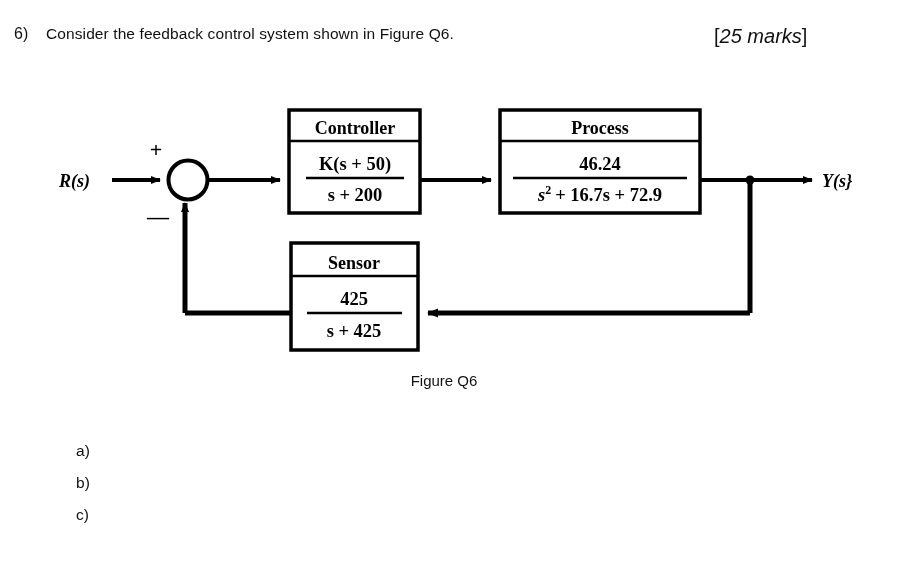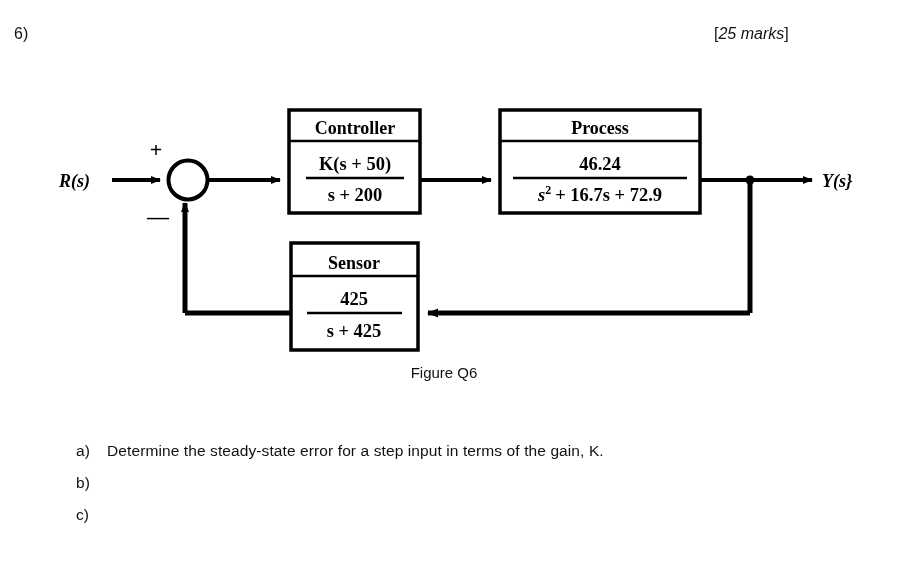--- a/index.html
+++ b/index.html
@@ -29,21 +29,21 @@
     left: 32px;
     top: 0px;
     font-size: 15.5px;
     letter-spacing: 0.1px;
     white-space: nowrap;
   }
   #marks-note {
     position: absolute;
     left: 700px;
     top: 0px;
-    font-size: 16px;
+    font-size: 20px;
     white-space: nowrap;
   }
   #marks-note .em { font-style: italic; }
 
   
   #figure-diagram {
     position: absolute;
     left: 0px;
     top: 90px;
     width: 897px;
@@ -83,21 +83,21 @@
     font-weight: bold;
     font-size: 22px;
     text-anchor: middle;
     fill: #000;
   }
 
   
   #figure-caption {
     position: absolute;
     left: 0px;
-    top: 364px;
+    top: 372px;
     width: 888px;
     text-align: center;
     font-size: 15px;
   }
 
   
   #subquestions {
     position: absolute;
     left: 76px;
     top: 442px;
@@ -119,20 +119,21 @@
     position: absolute;
     left: 31px;
     top: 0px;
   }
 </style>
 </head>
 <body>
 
 <div id="question-header">
   <span>6)</span>
+  <span id="question-stem">Consider the feedback control system shown in Figure Q6.</span>
   <span id="marks-note"><span>[</span><span class="em">25 marks</span><span>]</span></span>
 </div>
 
 <div id="figure-diagram">
   <svg width="897" height="280" viewBox="0 0 897 280" xmlns="http://www.w3.org/2000/svg">
     <defs>
       <marker id="arrowR" markerWidth="10" markerHeight="10" refX="9" refY="4" orient="auto" markerUnits="userSpaceOnUse">
         <path d="M0,0 L10,4 L0,8 z" fill="#000"></path>
       </marker>
       <marker id="arrowU" markerWidth="10" markerHeight="10" refX="9" refY="4" orient="auto" markerUnits="userSpaceOnUse">
@@ -197,21 +198,20 @@
       <text class="blk-math" x="354" y="247">s + 425</text>
     </g>
   </svg>
 </div>
 
 <div id="figure-caption">Figure Q6</div>
 
 <div id="subquestions">
   <div class="subq">
     <span class="marker">a)</span>
-    <span class="text">Determine the steady-state error for a step input in terms of the gain, K.</span>
   </div>
   <div class="subq">
     <span class="marker">b)</span>
   </div>
   <div class="subq">
     <span class="marker">c)</span>
   </div>
 </div>
 
 </body></html>

